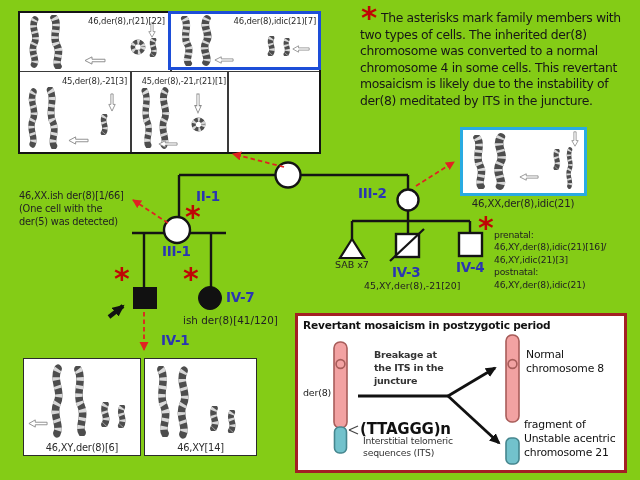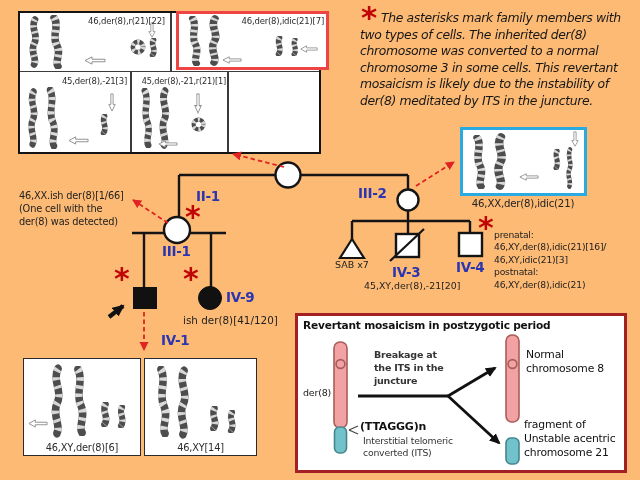--- a/index.html
+++ b/index.html
@@ -1,39 +1,39 @@
 <!DOCTYPE html>
 <html><head>
 <meta charset="utf-8">
 <style>
   html,body{margin:0;padding:0;background:#fff;}
-  #canvas{position:relative;width:640px;height:480px;background:#fdba74;overflow:hidden;
+  #canvas{position:relative;width:640px;height:480px;background:#84cc16;overflow:hidden;
           font-family:"DejaVu Sans","Liberation Sans",sans-serif;color:#1a1a1a;}
   .abs{position:absolute;}
   .nw{white-space:nowrap;}
   
   .kpanel{position:absolute;background:#fff;}
   .kpanel svg{position:absolute;left:0;top:0;}
   .klabel{position:absolute;font-size:8.5px;color:#2b2b2b;letter-spacing:-0.2px;white-space:nowrap;}
   .klabel.tr{top:3px;right:3px;}
   .klabel.bc{bottom:2px;left:0;width:100%;text-align:center;font-size:9.8px;}
   #ii1-box{left:18px;top:11px;width:299px;height:139px;border:2.5px solid #141414;}
   .divider{position:absolute;background:#3a3a3a;}
-  #blue-panel{left:156px;top:-2.5px;width:147px;height:53px;border:3px solid #ef4444;background:#fff;z-index:2;}
+  #blue-panel{left:148px;top:-2.5px;width:147px;height:53px;border:3px solid #1d4ed8;background:#fff;z-index:2;}
   #blue-box-right{left:460px;top:127px;width:121px;height:63px;border:3px solid #29ABE2;background:#fff;}
   #bl-panel-a{left:23px;top:358px;width:116px;height:96px;border:1.5px solid #2b2b2b;}
   #bl-panel-b{left:144px;top:358px;width:111px;height:96px;border:1.5px solid #2b2b2b;}
   
   .plabel{position:absolute;color:#2A35B2;font-size:13.5px;font-weight:600;letter-spacing:-0.3px;white-space:nowrap;}
   .ast{position:absolute;color:#C00505;font-size:30px;font-weight:bold;line-height:0.55;z-index:5;}
   .small-note{position:absolute;font-size:9.6px;line-height:12.8px;color:#222;letter-spacing:-0.2px;}
   .small-note div{white-space:nowrap;}
   
   #note{left:360px;top:10px;width:272px;font-size:12.4px;line-height:16.6px;
-        color:#171717;letter-spacing:-0.35px;font-style:italic;}
+        color:#171717;letter-spacing:-0.35px;}
   #note .line{white-space:nowrap;}
   #note .first{text-indent:21px;}
   #note-ast{left:361px;top:9px;font-size:31px;}
   
   #mosaic{left:295px;top:313px;width:326px;height:154px;border:3px solid #A32024;background:#fff;}
   #mosaic .ttl{position:absolute;left:5px;top:3px;font-size:10.6px;font-weight:bold;color:#111;letter-spacing:-0.2px;white-space:nowrap;}
   .mtext{position:absolute;color:#222;letter-spacing:-0.2px;}
   .mtext div{white-space:nowrap;}
   .z3{z-index:3;}
 </style>
@@ -121,21 +121,21 @@
       <span class="klabel tr" style="right:1px;font-size:8.2px;">45,der(8),-21,r(21)[1]</span>
     </div>
 
   </div>
 
   <span id="note-ast" class="ast">*</span>
   <div id="note" class="abs">
     <div class="line first">The asterisks mark family members with</div>
     <div class="line">two types of cells. The inherited der(8)</div>
     <div class="line">chromosome was converted to a normal</div>
-    <div class="line">chromosome 3 in some cells. This revertant</div>
+    <div class="line">chromosome 4 in some cells. This revertant</div>
     <div class="line">mosaicism is likely due to the instability of</div>
     <div class="line">der(8) meditated by ITS in the juncture.</div>
   </div>
 
   <div id="blue-box-right" class="kpanel">
     <svg width="121" height="63">
       <use href="#cl2" x="6" y="5" width="20" height="54"></use>
       <use href="#cl" x="27" y="3" width="22" height="57"></use>
       <use href="#al" x="56" y="43" width="20" height="8"></use>
       <use href="#cs" x="88" y="19" width="12" height="21"></use>
@@ -206,34 +206,34 @@
       <line x1="168" y1="223" x2="133" y2="200" marker-end="url(#mRed)"></line>
       <line x1="416" y1="186" x2="454" y2="162" marker-end="url(#mRed)"></line>
       <line x1="144" y1="312" x2="144" y2="350" marker-end="url(#mRed)"></line>
     </g>
   </svg>
 
   <span class="plabel" style="left:196px;top:188px;">II-1</span>
   <span class="plabel" style="left:162px;top:243px;">III-1</span>
   <span class="plabel" style="left:358px;top:185px;">III-2</span>
   <span class="plabel" style="left:161px;top:289px;margin-top:43px;">IV-1</span>
-  <span class="plabel" style="left:226px;top:289px;">IV-9</span>
+  <span class="plabel" style="left:226px;top:289px;">IV-7</span>
   <span class="plabel" style="left:392px;top:264px;">IV-3</span>
   <span class="plabel" style="left:456px;top:259px;">IV-4</span>
   <span class="abs nw" style="left:335px;top:259px;font-size:9.5px;color:#222;">SAB x7</span>
 
   <span class="ast" style="left:185px;top:209px;">*</span>
   <span class="ast" style="left:114px;top:271px;">*</span>
   <span class="ast" style="left:183px;top:271px;">*</span>
   <span class="ast" style="left:478px;top:220px;">*</span>
 
   <div class="small-note" style="left:19px;top:190px;font-size:9.8px;">
     <div>46,XX.ish der(8)[1/66]</div>
     <div>(One cell with the</div>
-    <div>der(8) was detected)</div>
+    <div>der(5) was detected)</div>
   </div>
 
   <span class="abs nw" style="left:183px;top:314px;font-size:10.4px;color:#222;">ish der(8)[41/120]</span>
   <span class="abs nw" style="left:364px;top:280px;font-size:9.4px;color:#222;">45,XY,der(8),-21[20]</span>
 
   <div class="small-note" style="left:494px;top:229px;font-size:9.2px;line-height:12.4px;">
     <div>prenatal:</div>
     <div>46,XY,der(8),idic(21)[16]/</div>
     <div>46,XY,idic(21)[3]</div>
     <div>postnatal:</div>
@@ -272,24 +272,24 @@
       </g>
 
       <rect x="208" y="122" width="13" height="26" rx="5" fill="#72C2CC" stroke="#45868E" stroke-width="1.6"></rect>
     </svg>
     <span class="mtext nw" style="left:5px;top:71px;font-size:9.5px;">der(8)</span>
     <div class="mtext" style="left:76px;top:32px;font-size:9.5px;line-height:13px;color:#333;font-weight:bold;">
       <div>Breakage at</div>
       <div>the ITS in the</div>
       <div>juncture</div>
     </div>
-    <span class="mtext nw" style="left:62px;top:104px;font-size:11px;font-weight:600;color:#111;">(TTAGGG)n</span>
+    <span class="mtext nw" style="left:62px;top:104px;font-size:15px;font-weight:600;color:#111;">(TTAGGG)n</span>
     <div class="mtext" style="left:65px;top:119px;font-size:9.3px;line-height:12px;color:#333;">
       <div>Interstitial  telomeric</div>
-      <div>converted (ITS)</div>
+      <div>sequences (ITS)</div>
     </div>
     <div class="mtext" style="left:228px;top:32px;font-size:10.8px;line-height:14px;color:#111;">
       <div>Normal</div>
       <div>chromosome 8</div>
     </div>
     <div class="mtext" style="left:226px;top:102px;font-size:10.8px;line-height:14px;color:#111;">
       <div>fragment of</div>
       <div>Unstable acentric</div>
       <div>chromosome 21</div>
     </div>

